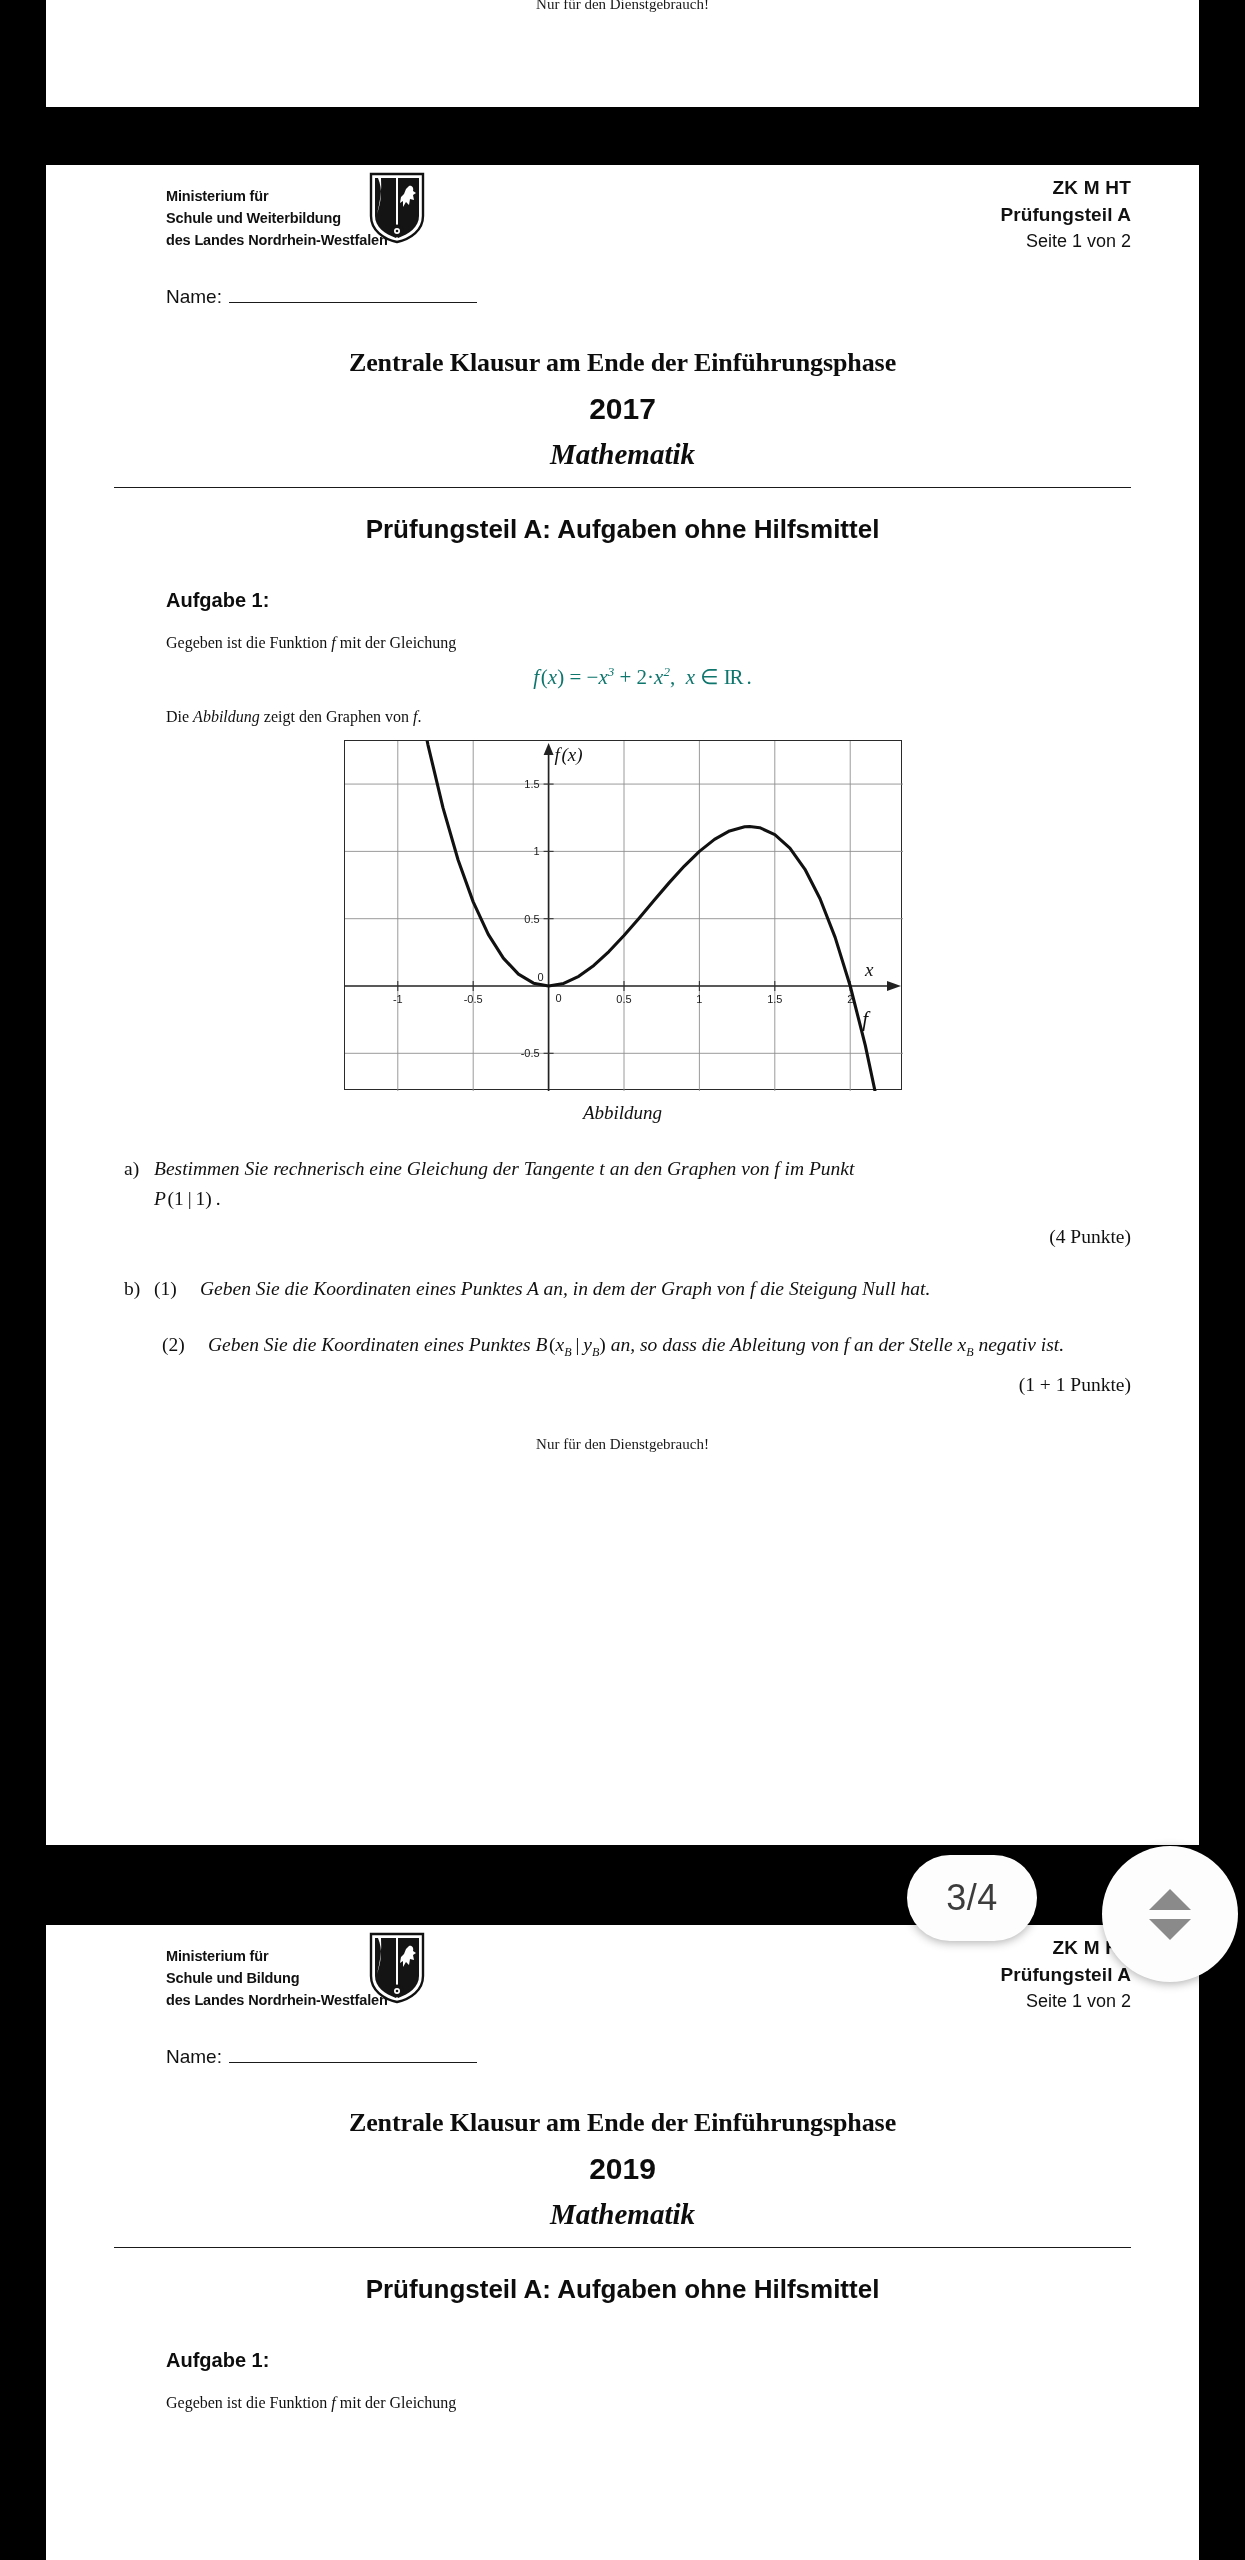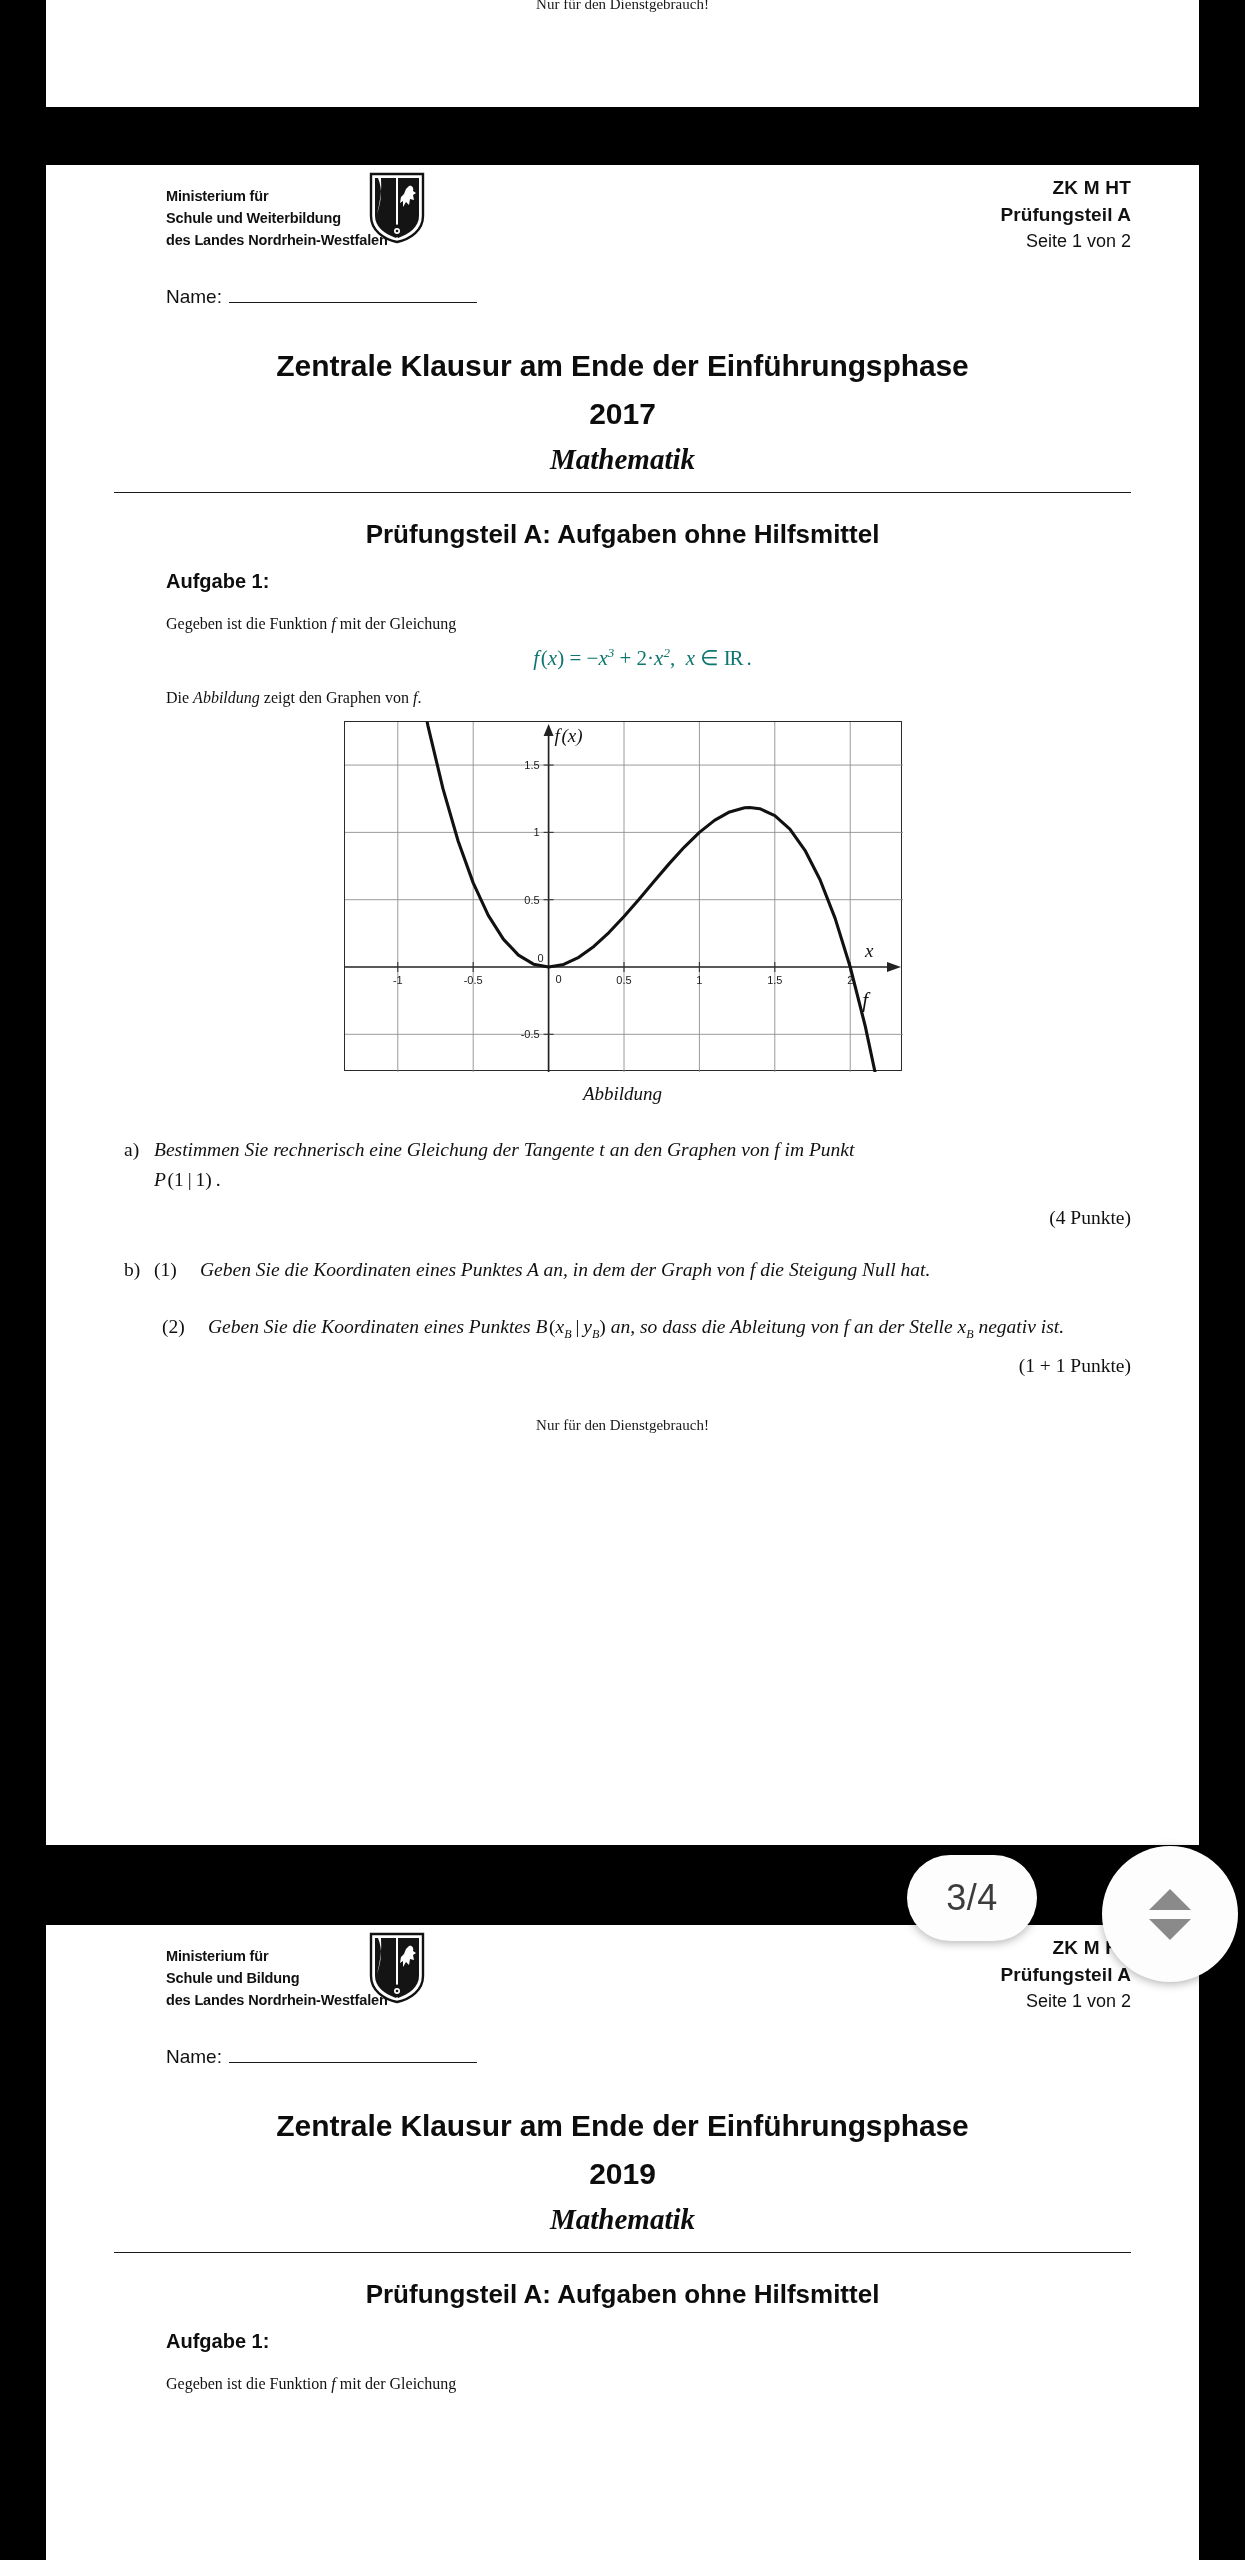--- a/index.html
+++ b/index.html
@@ -125,23 +125,23 @@
     height: 1px;
   }
 
   
   .title-block {
     margin-top: 38px;
     text-align: center;
     color: #0d0d0d;
   }
   .title-main {
-    font-family: Liberation Sans, sans-serif;
-    font-weight: bold;
-    font-size: 30px;
+    font-family: Liberation Serif, serif;
+    font-weight: bold;
+    font-size: 26px;
     letter-spacing: -0.1px;
     line-height: 1.3;
   }
   .title-year {
     font-family: "Liberation Sans", sans-serif;
     font-weight: bold;
     font-size: 30px;
     margin-top: 12px;
   }
   .title-subject {
@@ -158,21 +158,21 @@
   }
   .title-part {
     font-family: "Liberation Sans", sans-serif;
     font-weight: bold;
     font-size: 26px;
     text-align: center;
     margin-top: 26px;
     color: #0d0d0d;
   }
   .aufgabe-head {
-    margin-top: 20px;
+    margin-top: 44px;
     margin-left: 52px;
     font-family: "Liberation Sans", sans-serif;
     font-weight: bold;
     font-size: 20px;
     color: #0d0d0d;
   }
   .para {
     margin-top: 22px;
     margin-left: 52px;
     font-family: "Liberation Serif", serif;

